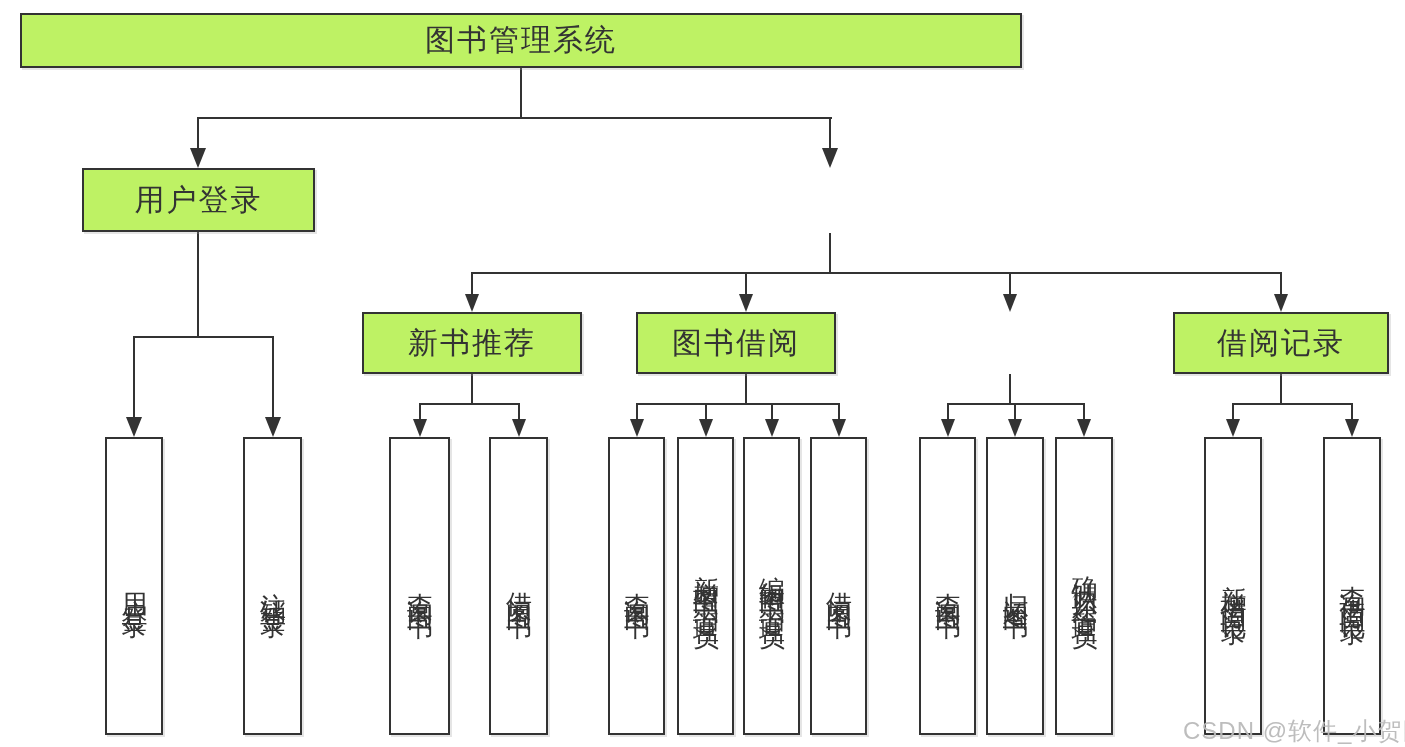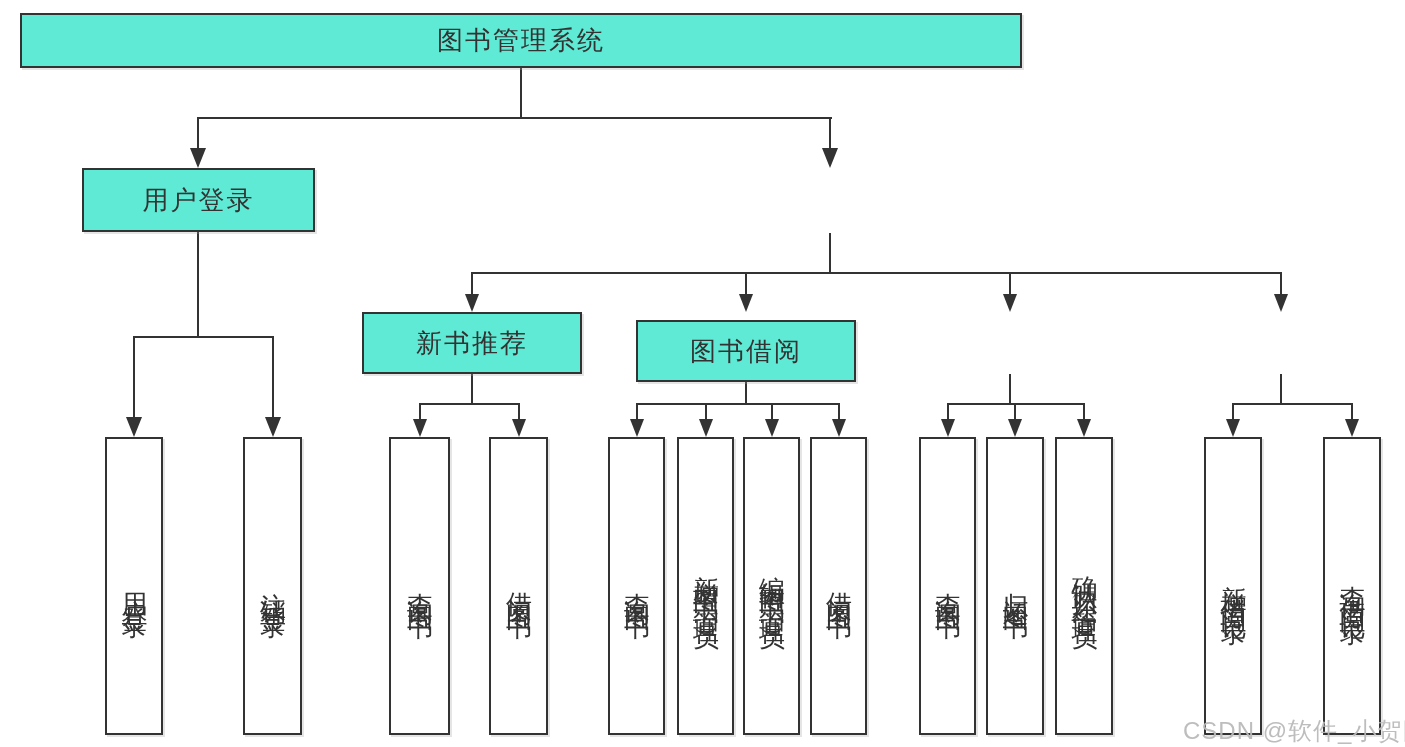--- a/index.html
+++ b/index.html
@@ -8,23 +8,23 @@
     width:1405px;height:747px;
     background:#ffffff;
     overflow:hidden;
     font-family:"Liberation Sans","DejaVu Sans",sans-serif;
     color:#333333;
   }
   
   .node{
     position:absolute;
     border:2px solid #333333;
-    background:#5eead4;
+    background:#bef264;
     display:flex;align-items:center;justify-content:center;
-    font-size:26px;
+    font-size:30px;
     letter-spacing:2px;
     box-shadow:2px 2px 0 rgba(160,160,160,.28);
     box-sizing:border-box;
     z-index:2;
   }
   .leaf{
     position:absolute;
     border:2px solid #333333;
     background:#ffffff;
     display:flex;align-items:center;justify-content:center;
@@ -66,21 +66,22 @@
 </head>
 <body>
 
 <div class="canvas">
 
   <div class="node" style="left:20px;top:13px;width:1002px;height:55px;">图书管理系统</div>
 
   <div class="node" style="left:82px;top:168px;width:233px;height:64px;">用户登录</div>
 
   <div class="node" style="left:362px;top:312px;width:220px;height:62px;">新书推荐</div>
-  <div class="node" style="left:636px;top:312px;width:220px;height:62px;margin-top:8px;">图书借阅</div>
+  <div class="node" style="left:636px;top:312px;width:200px;height:62px;">图书借阅</div>
+  <div class="node" style="left:1173px;top:312px;width:216px;height:62px;">借阅记录</div>
 
   <div class="leaf" style="left:105px;top:437px;width:58px;height:298px;">
     <span>用户登录</span>
   </div>
   <div class="leaf" style="left:243px;top:437px;width:59px;height:298px;">
     <span>注销登录</span>
   </div>
 
   <div class="leaf" style="left:389px;top:437px;width:61px;height:298px;">
     <span>查询图书</span>

